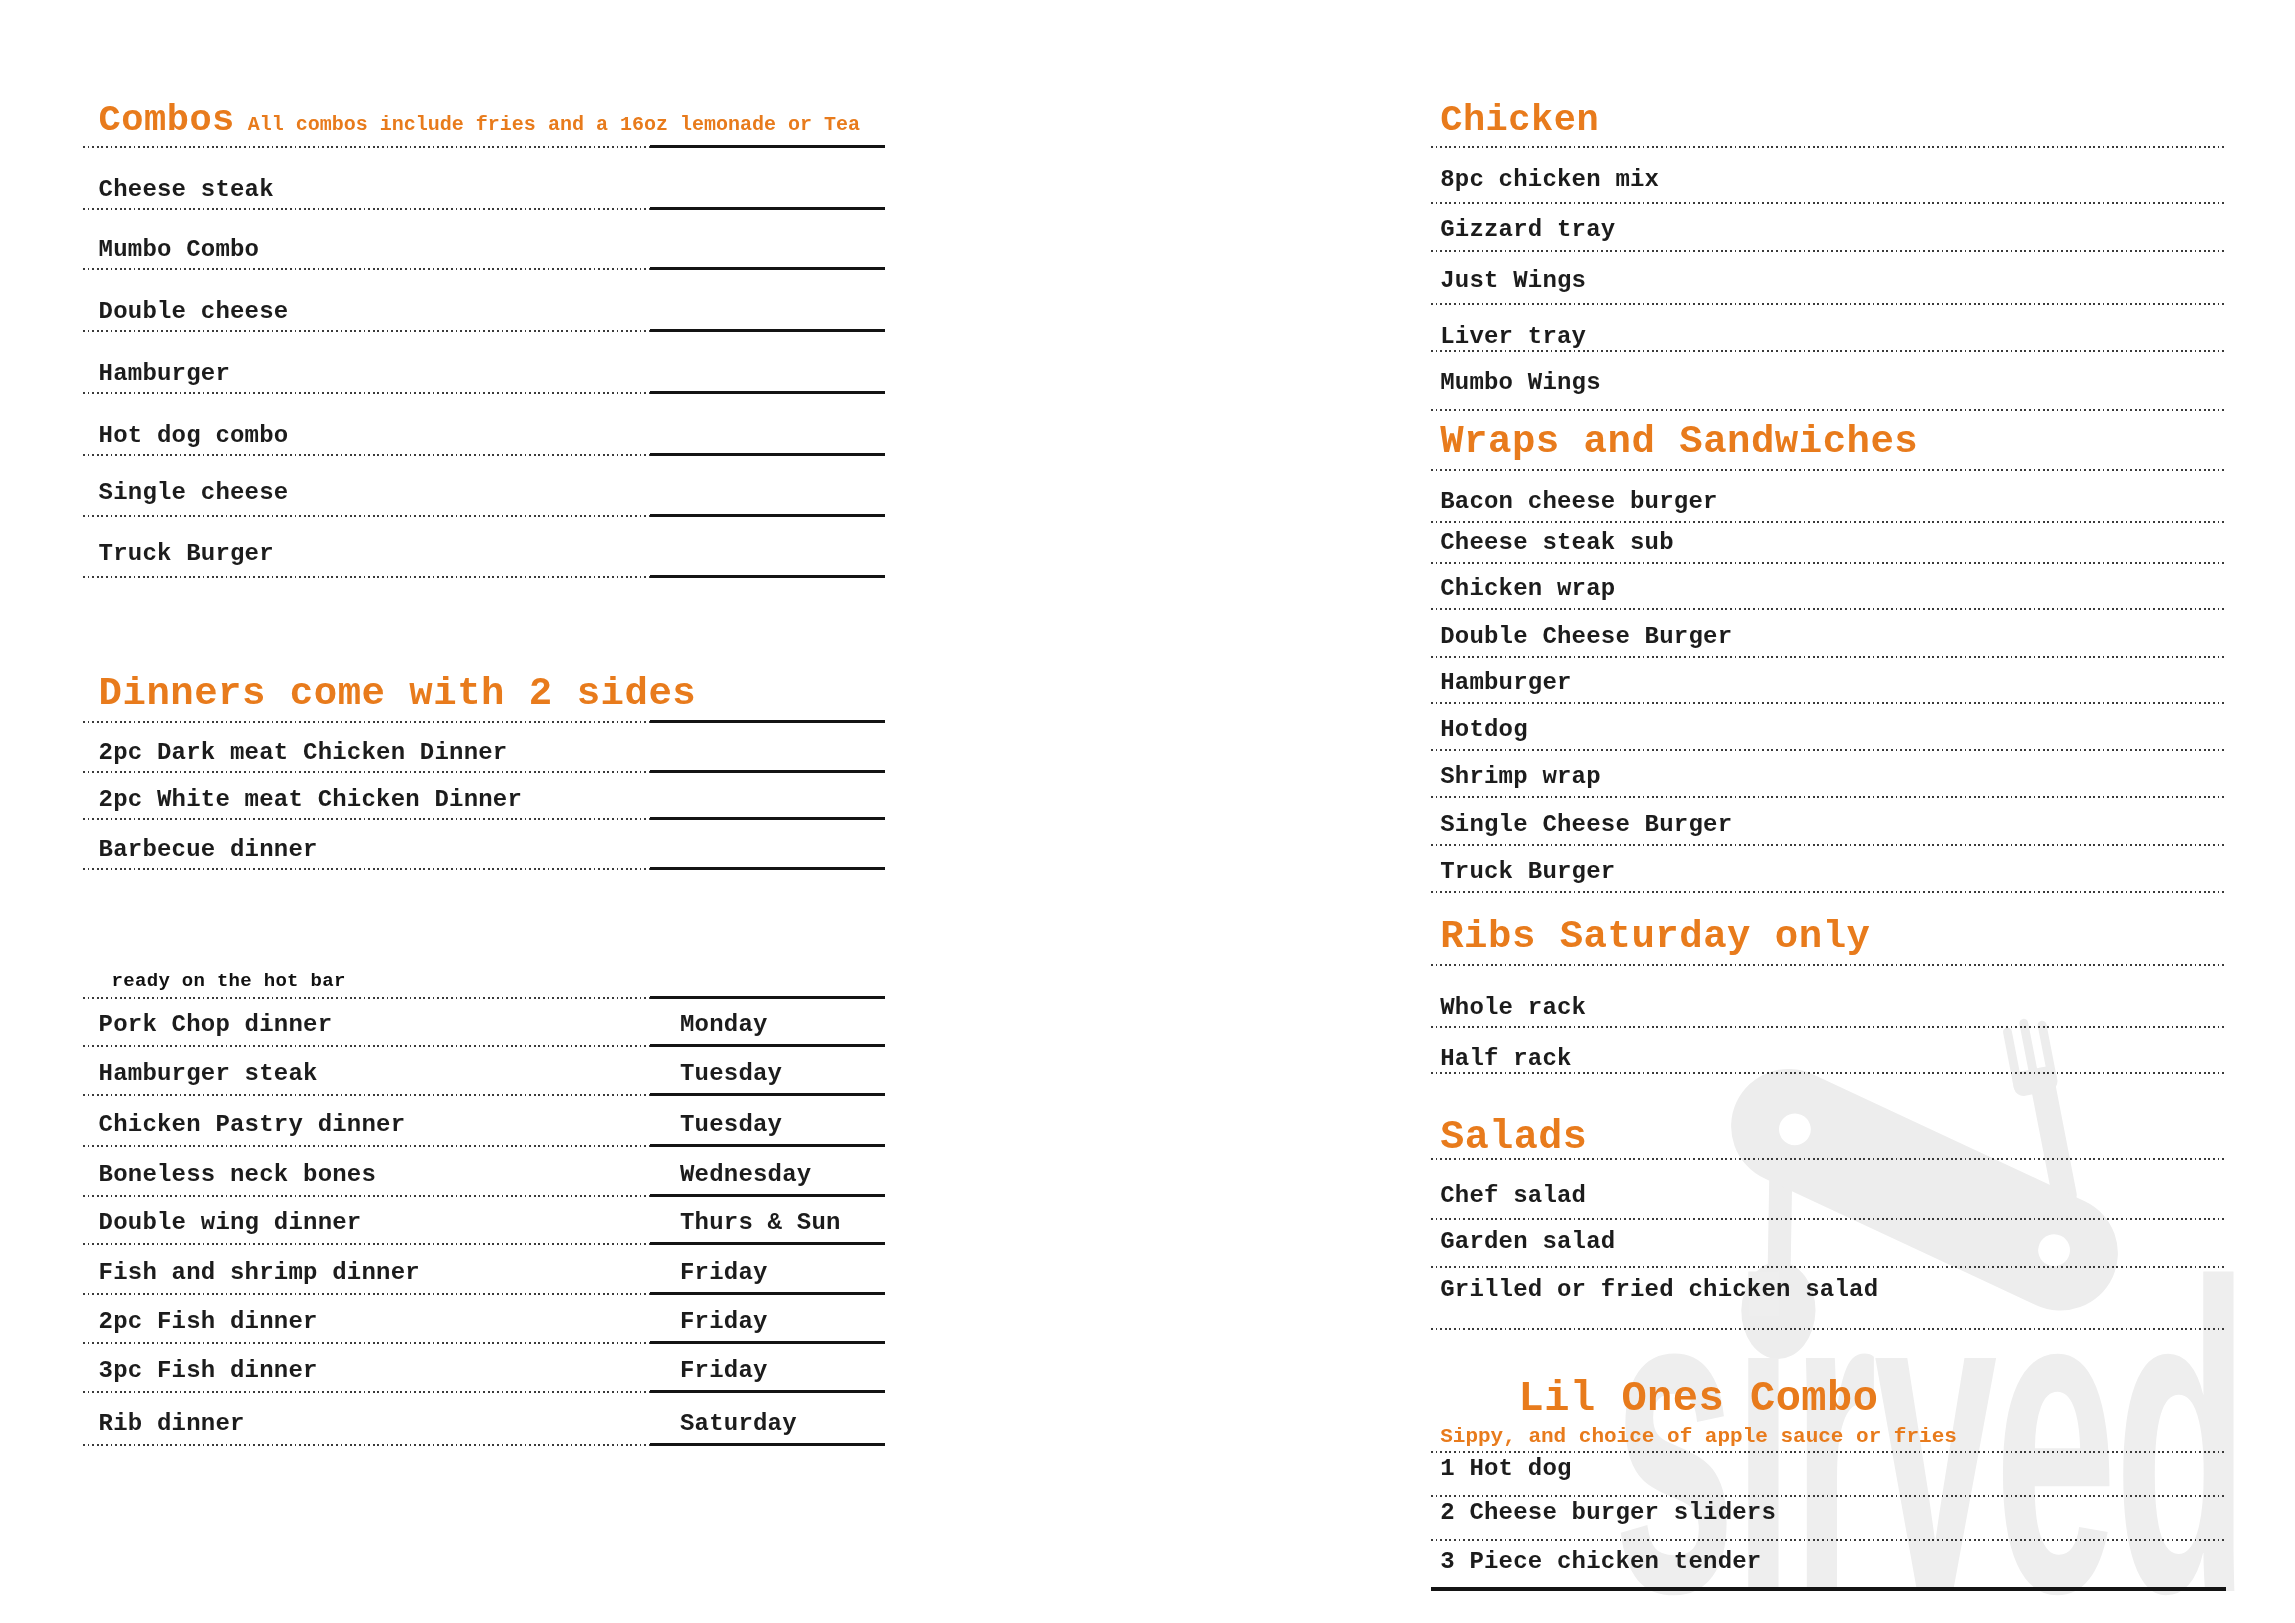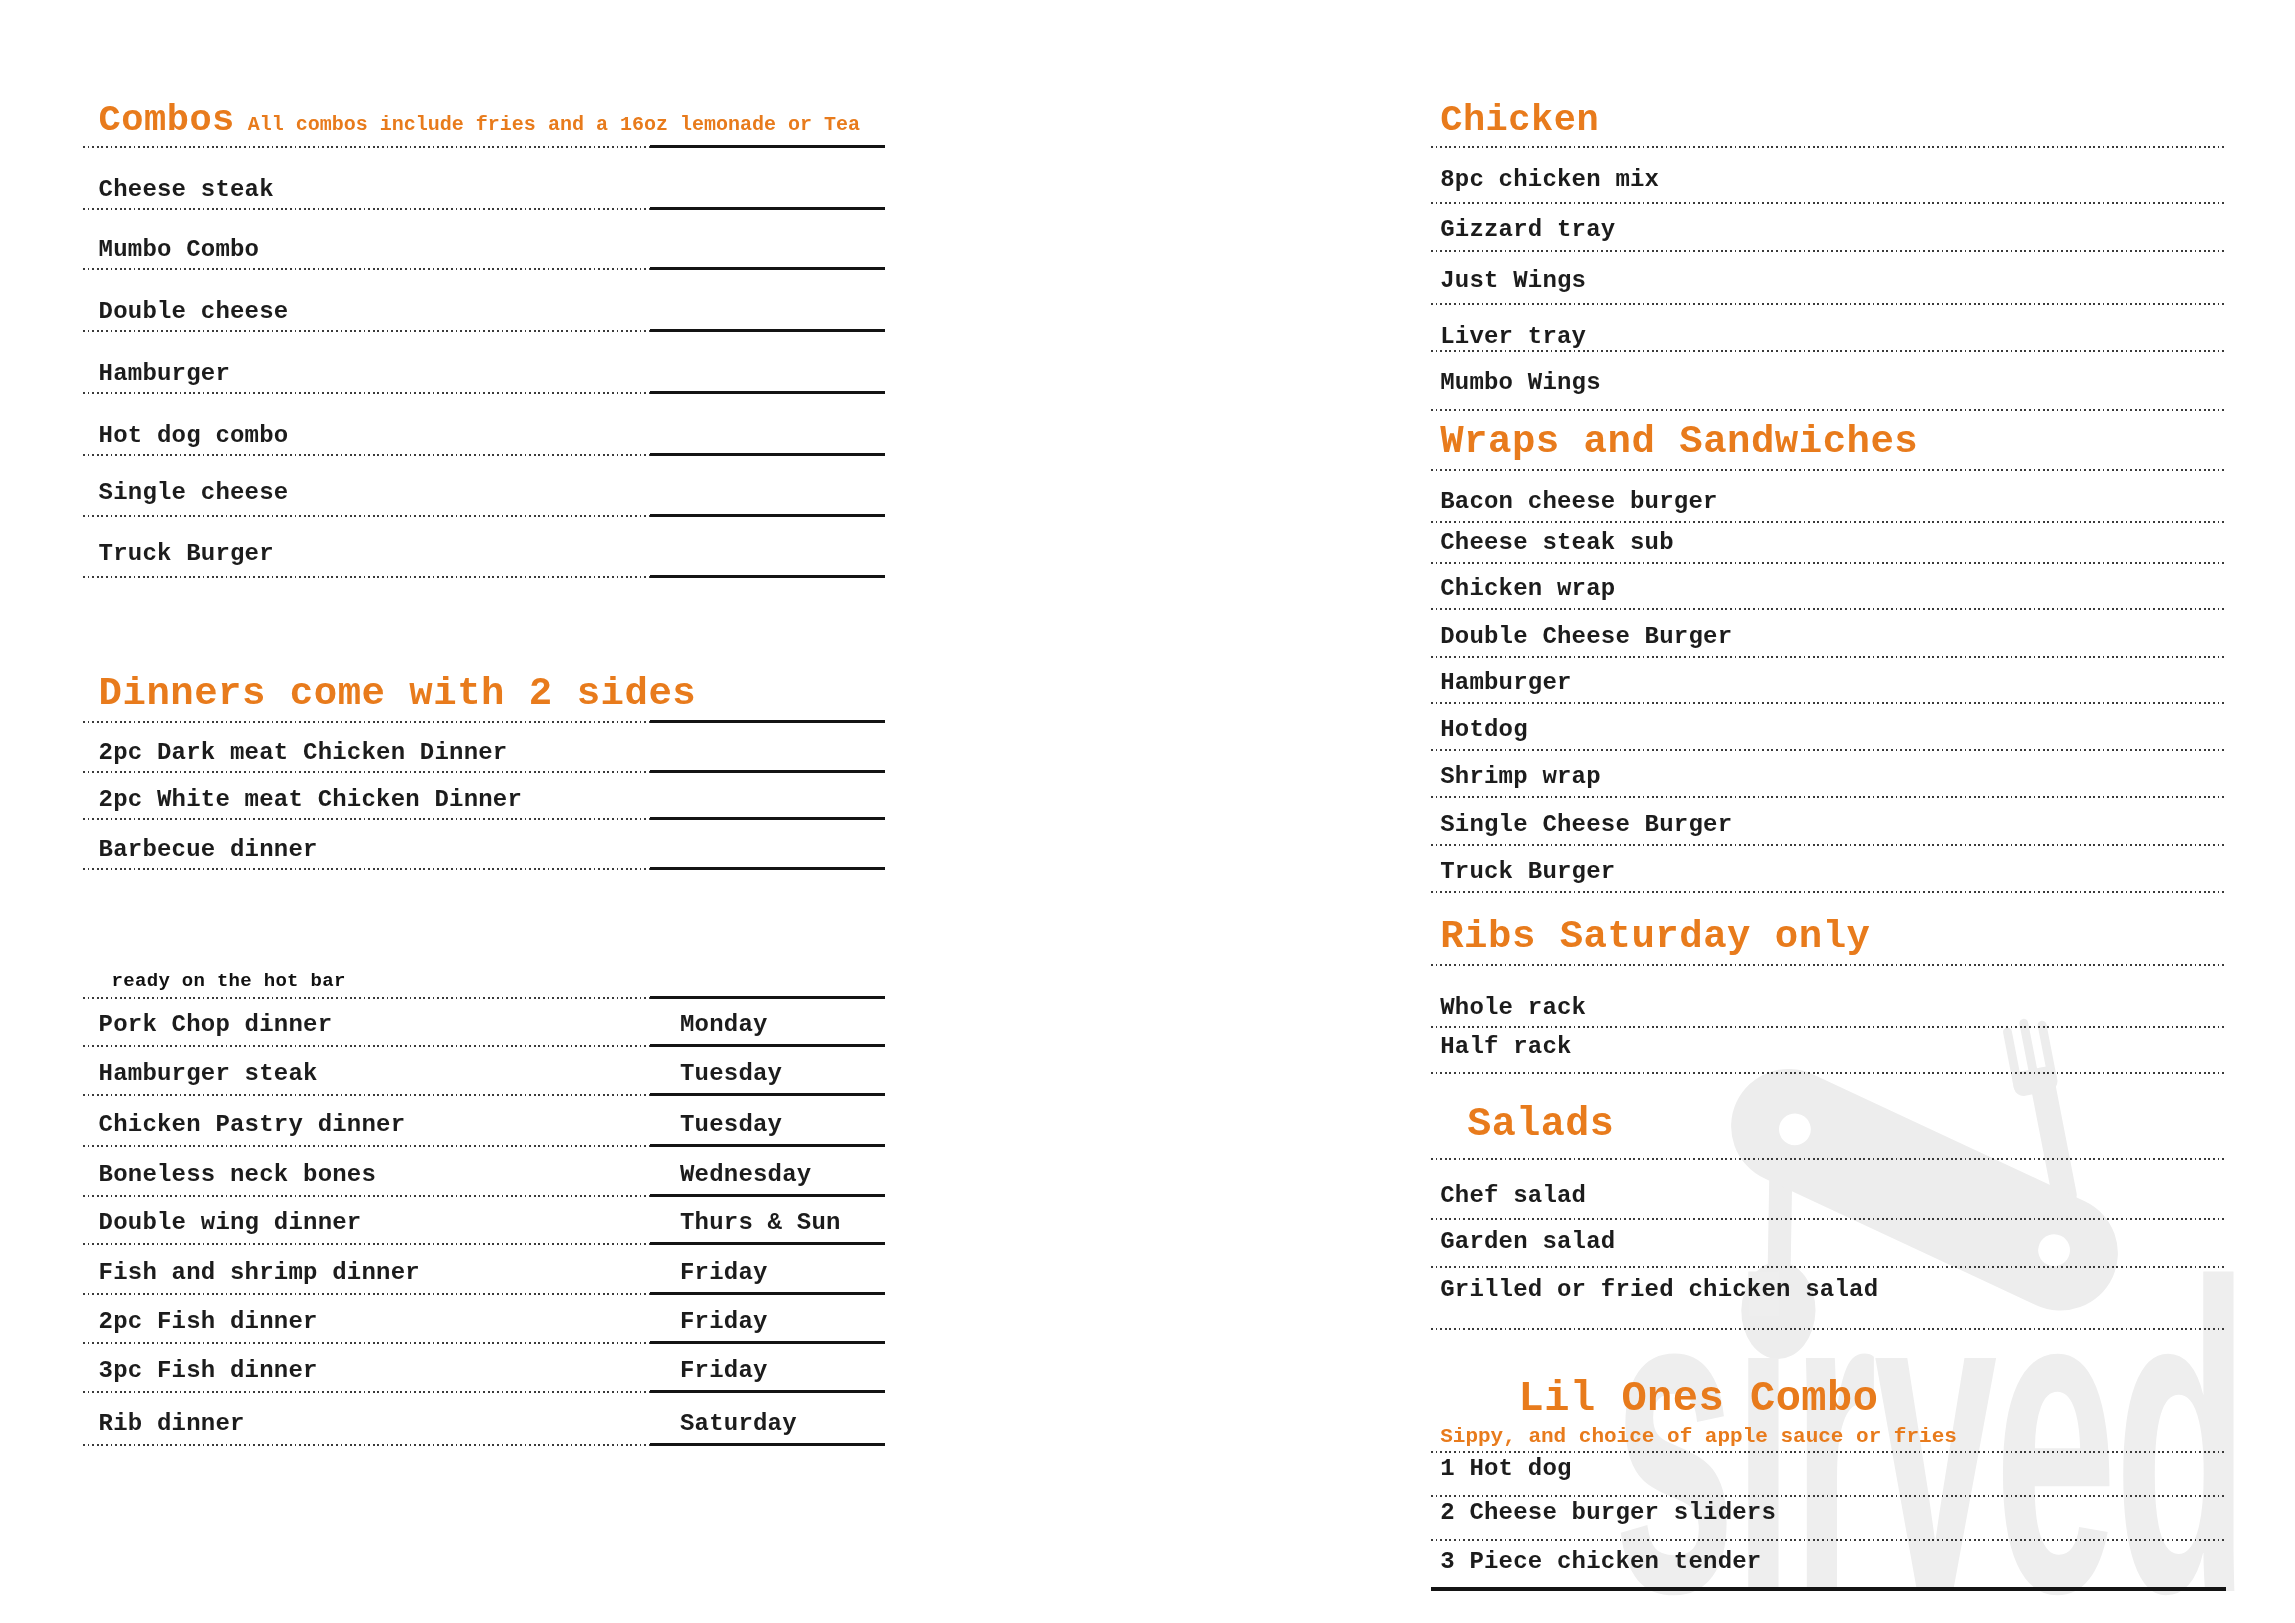--- a/index.html
+++ b/index.html
@@ -368,29 +368,29 @@
         </div>
         <div class="line-dotted"></div>
       </div>
       <div class="row" style="height: 62px;">
         <div class="row-inner" style="bottom: 7.3px;">
           <span class="item-label">Whole rack</span>
         </div>
         <div class="line-dotted"></div>
       </div>
       <div class="row" style="height: 46px;">
-        <div class="row-inner" style="bottom: 14px;">
+        <div class="row-inner" style="bottom: 2px;">
           <span class="item-label">Half rack</span>
         </div>
         <div class="line-dotted"></div>
       </div>
     </div>
     <div class="section s-salads" style="top: 1074px;">
       <div class="row" style="height: 86px;">
-        <div class="row-inner" style="bottom: 13px; margin-left: 27px;">
+        <div class="row-inner" style="bottom: 0;">
           <span class="sec-title">Salads</span>
         </div>
         <div class="line-dotted"></div>
       </div>
       <div class="row" style="height: 60px;">
         <div class="row-inner" style="bottom: 11px;">
           <span class="item-label">Chef salad</span>
         </div>
         <div class="line-dotted"></div>
       </div>

